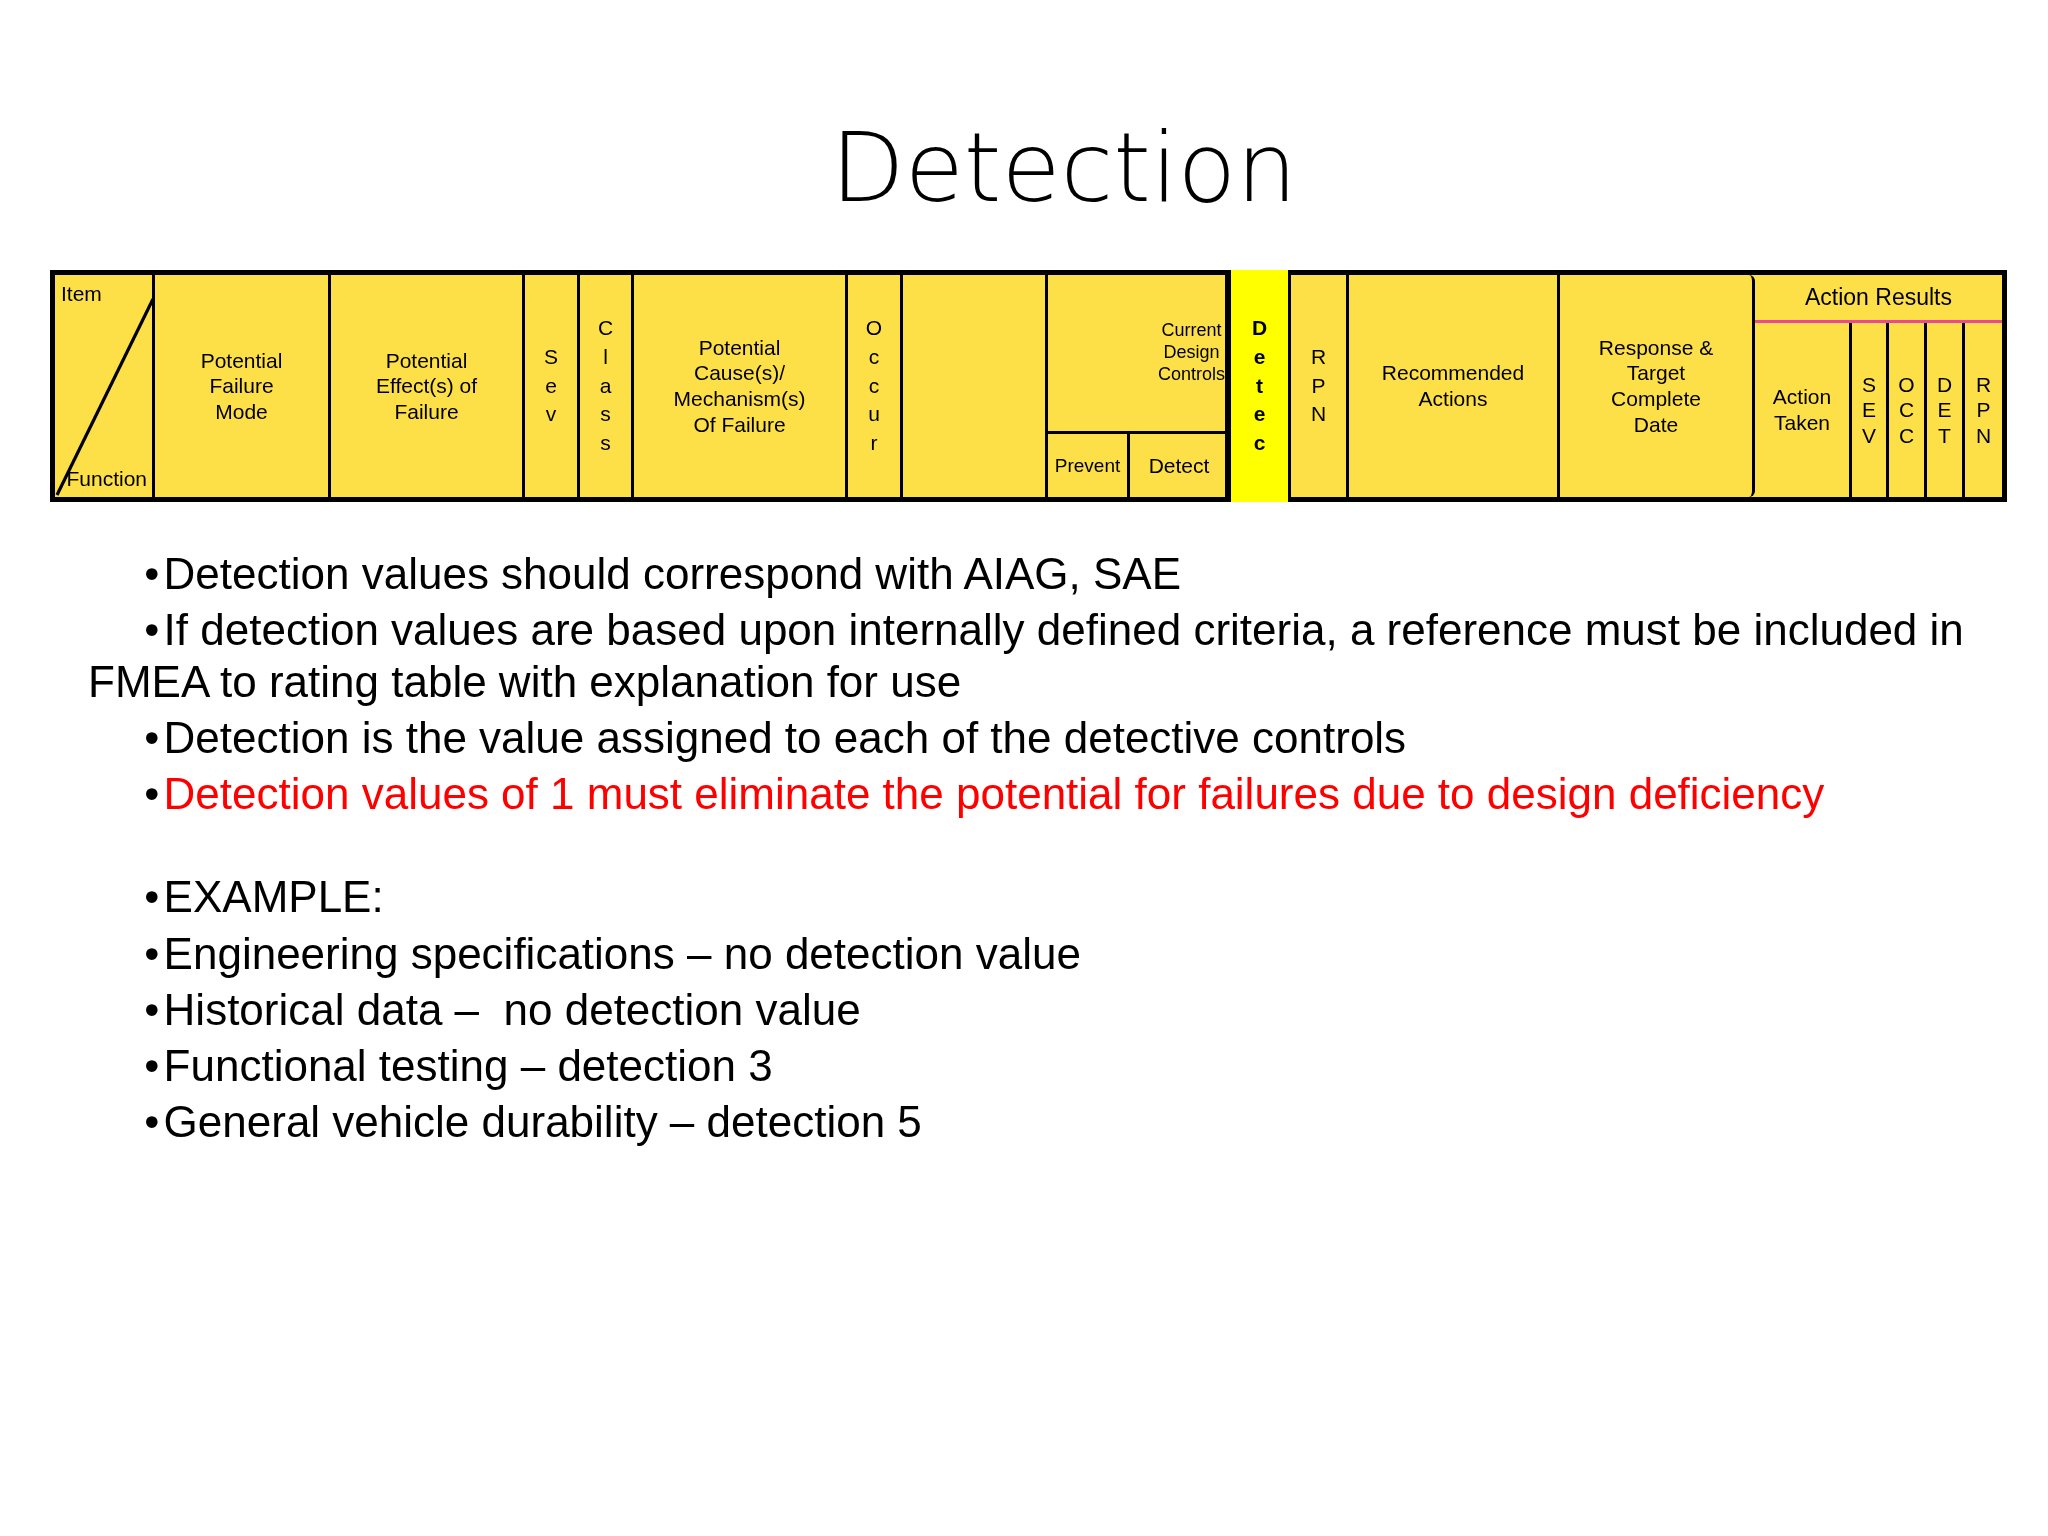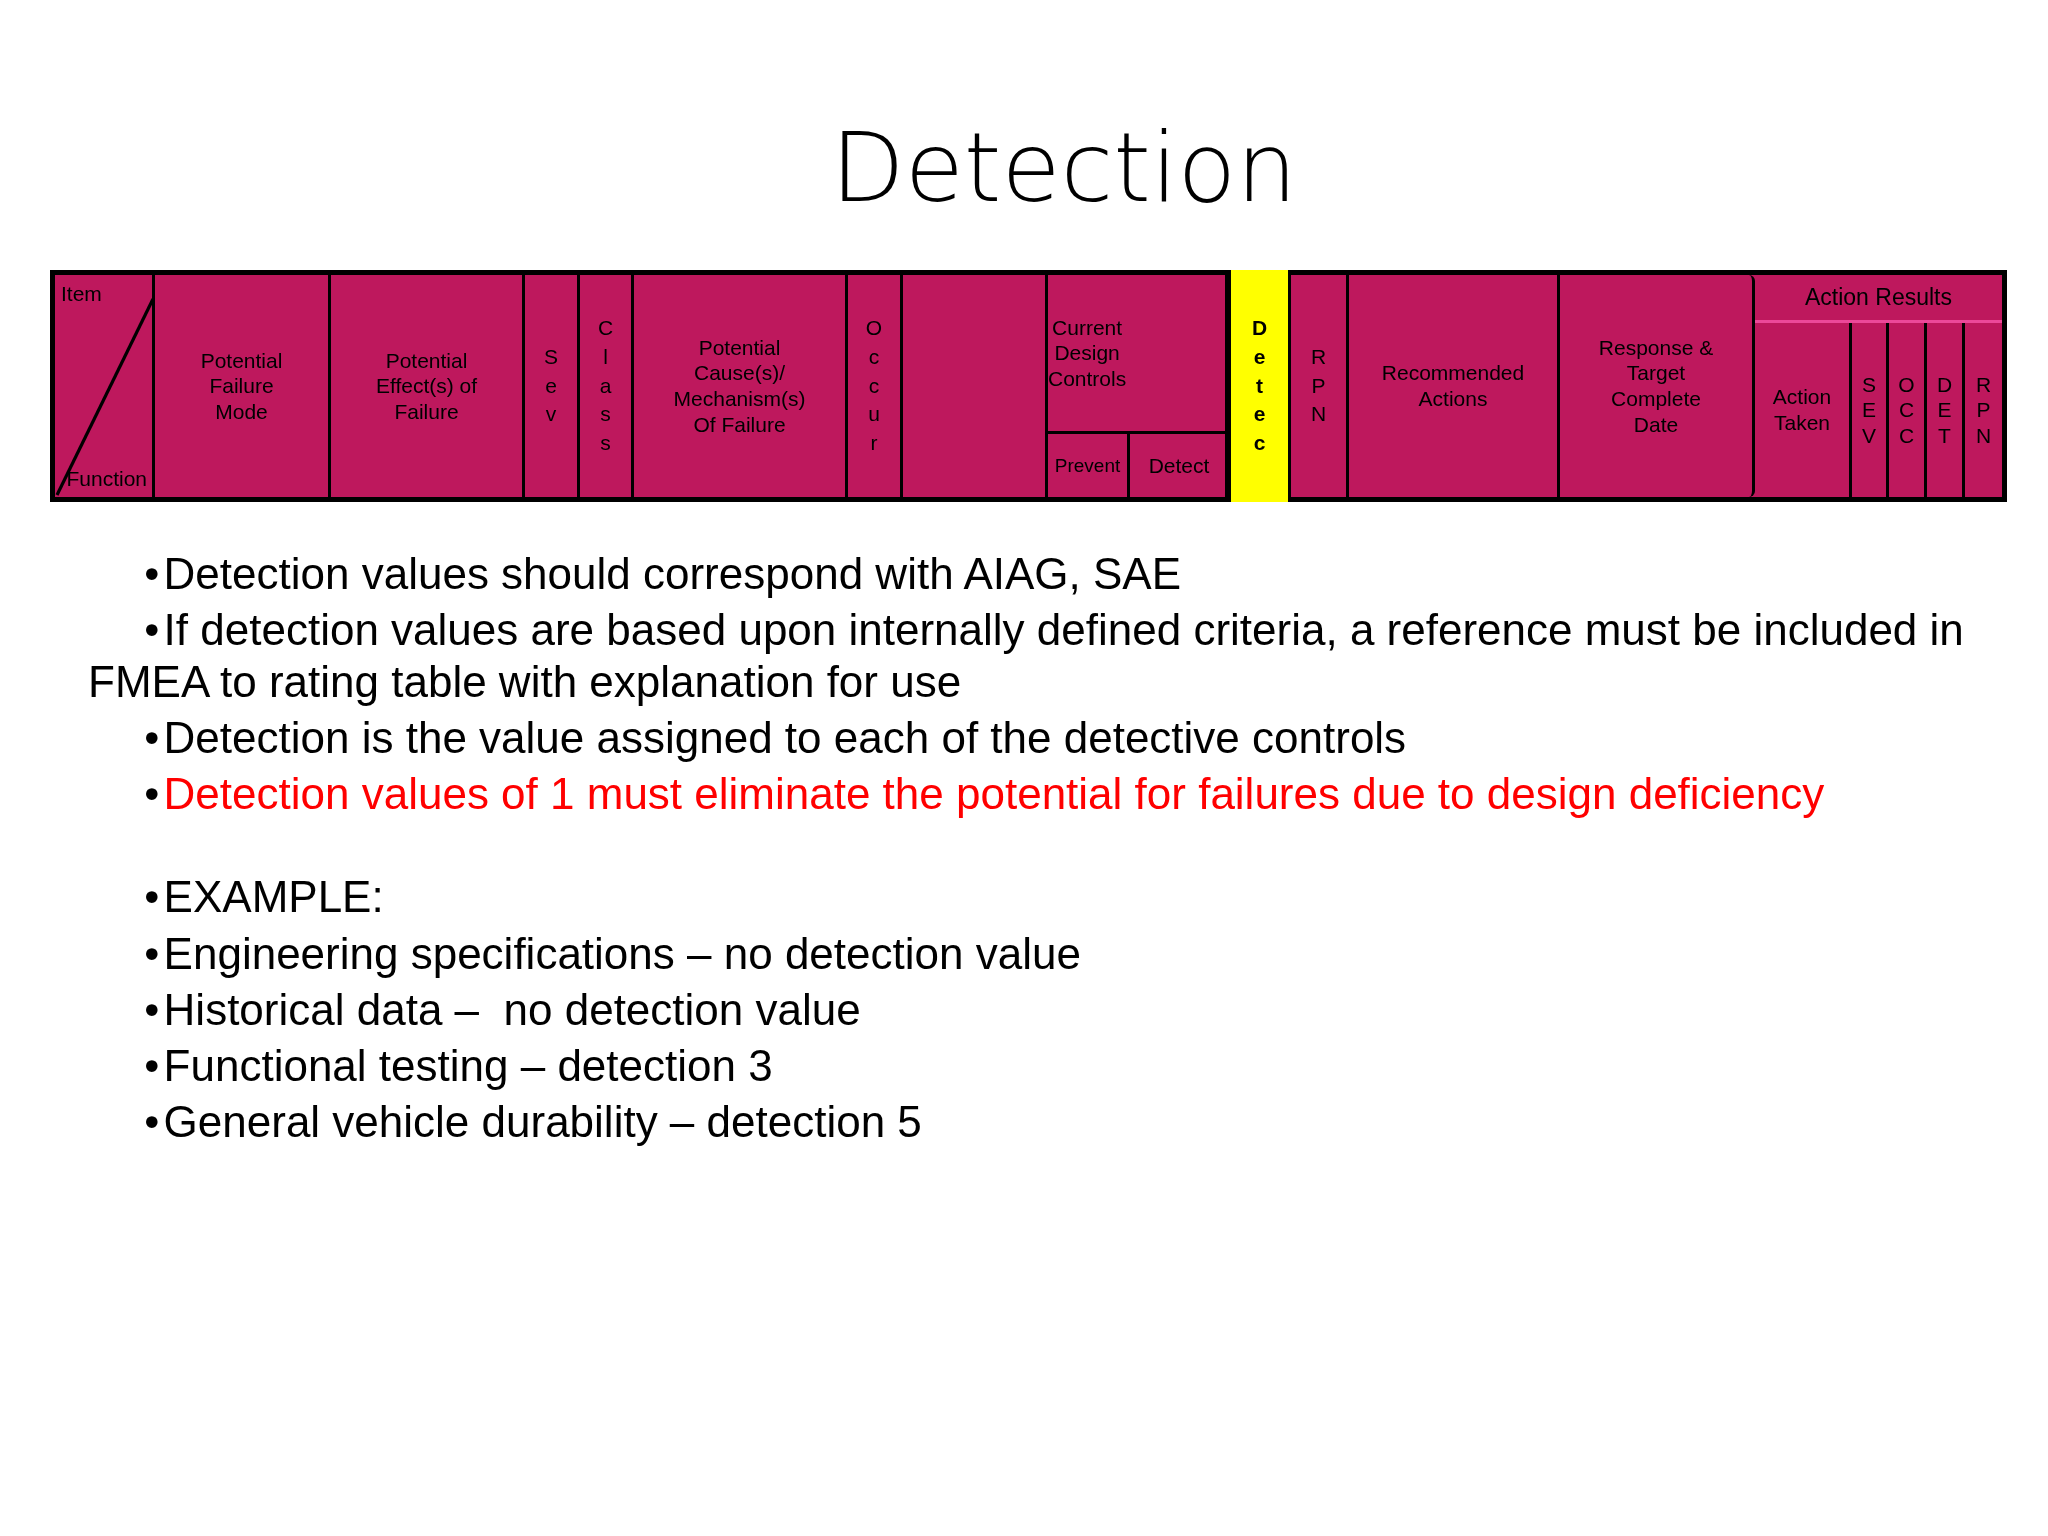--- a/index.html
+++ b/index.html
@@ -35,21 +35,21 @@
 
   
   #fmea-table {
     position: absolute;
     left: 50px;
     top: 270px;
     width: 1957px;
     height: 232px;
     border: 5px solid #000000;
     box-sizing: border-box;
-    background: #be185d;
+    background: #fde047;
   }
   .tbl-inner {
     position: absolute;
     left: 0; top: 0;
     width: 100%;
     height: 100%;
   }
   .cell {
     position: absolute;
     box-sizing: border-box;
@@ -106,23 +106,23 @@
     width: 180px; height: 222px;
     border-right: 3px solid #000000;
     box-sizing: border-box;
   }
   #cdc-head {
     position: absolute;
     left: 0; top: 0;
     width: 100%; height: 159px;
     box-sizing: border-box;
     border-bottom: 3px solid #000000;
-    display: flex; align-items: center; justify-content: flex-start;
+    display: flex; align-items: center; justify-content: flex-end;
     text-align: center;
-    font-size: 21px; line-height: 1.22;
+    font-size: 18px; line-height: 1.22;
   }
   #cdc-prevent {
     position: absolute;
     left: 0; top: 159px;
     width: 82px; height: 63px;
     box-sizing: border-box;
     border-right: 3px solid #000000;
     display: flex; align-items: center; justify-content: center;
     font-size: 19px;
   }

